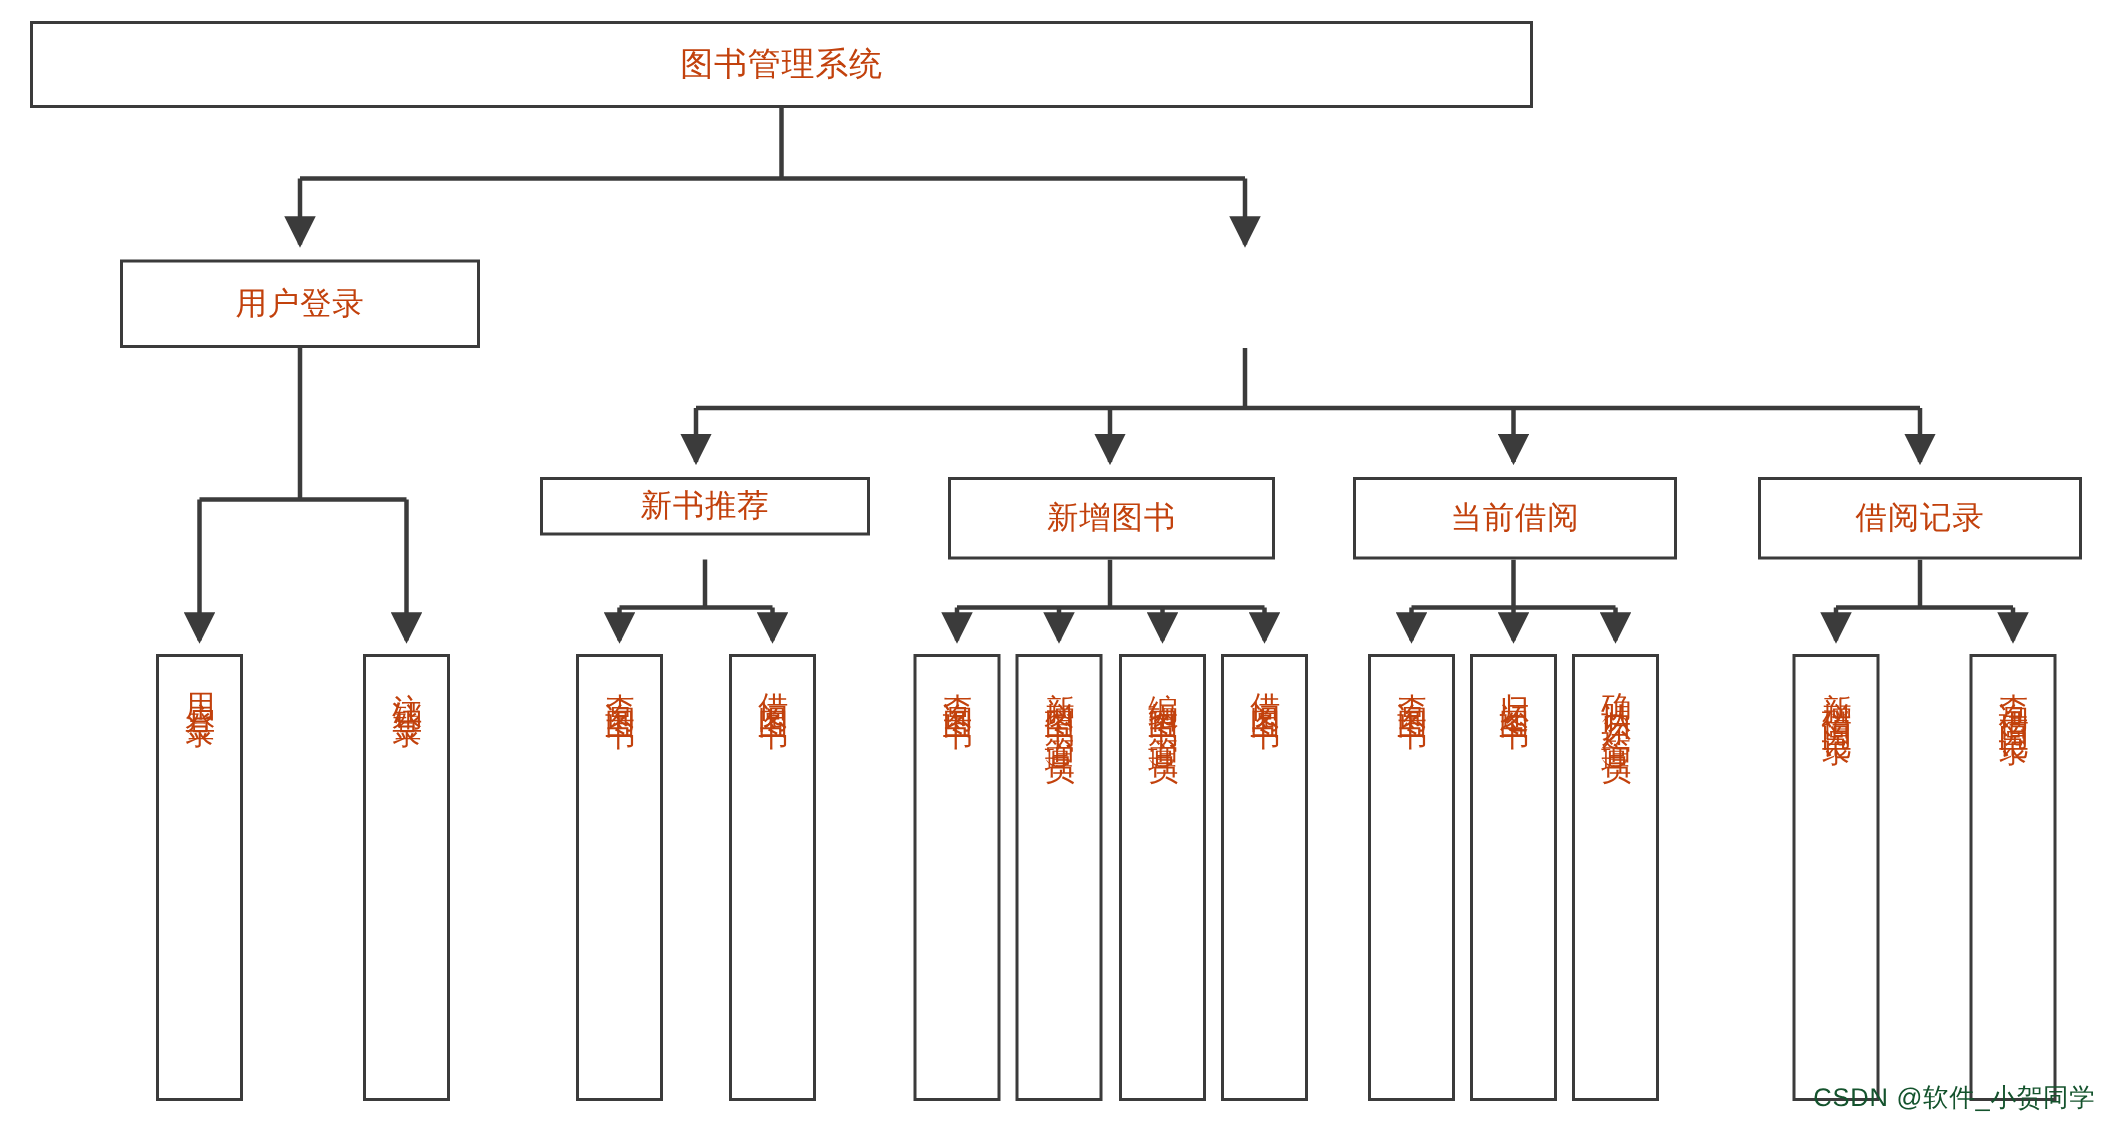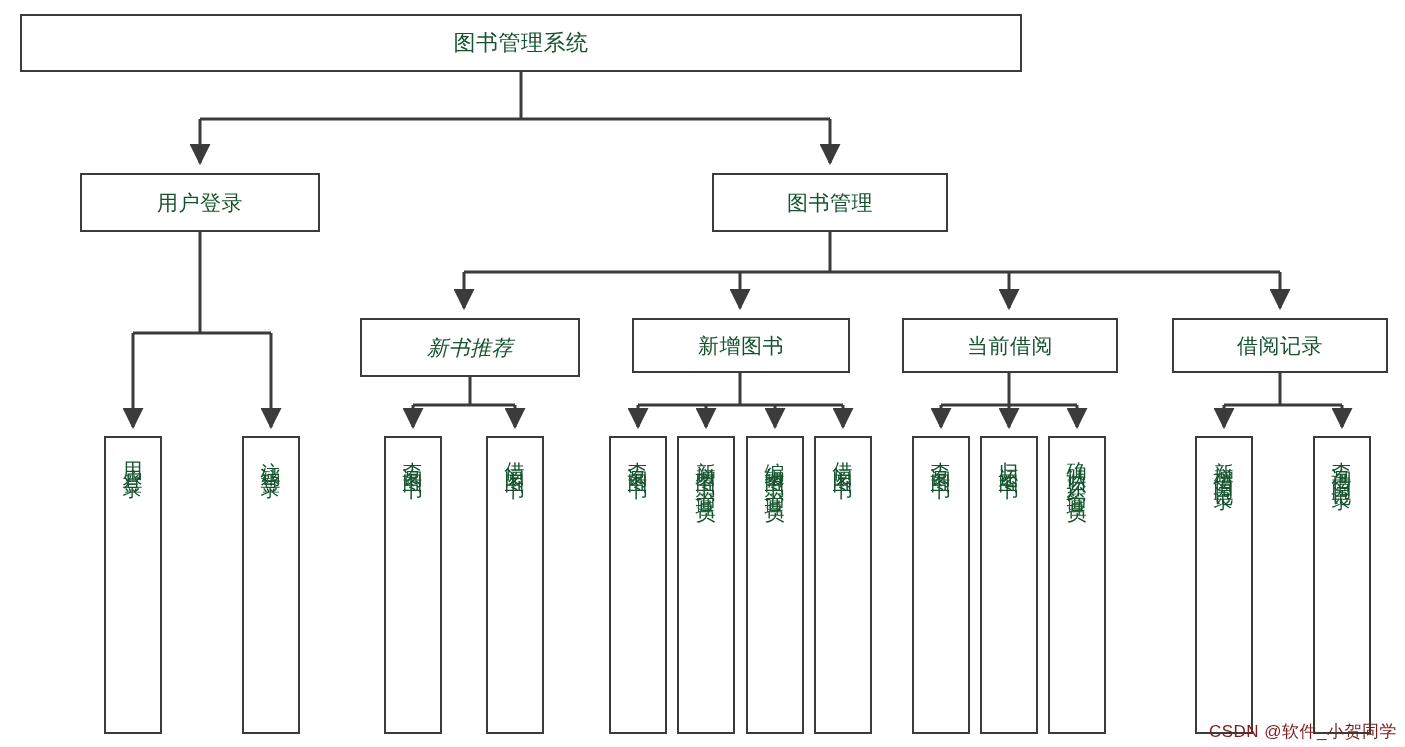--- a/index.html
+++ b/index.html
@@ -27,21 +27,21 @@
     pointer-events: none;
   }
   .node {
     position: absolute;
     box-sizing: border-box;
     background: #ffffff;
     border: 2px solid #3b3b3b;
     display: flex;
     align-items: center;
     justify-content: center;
-    color: #14532d;
+    color: #c2410c;
   }
   .node.horiz {
     font-size: 21px;
     letter-spacing: 0.5px;
     line-height: 1.1;
   }
   .node.root {
     font-size: 22px;
   }
   .node.leaf {
@@ -55,21 +55,21 @@
     letter-spacing: 6px;
     line-height: 1.0;
     white-space: nowrap;
     display: block;
   }
   .watermark {
     position: absolute;
     right: 8px;
     bottom: 4px;
     font-size: 17px;
-    color: #7f1d1d;
+    color: #14532d;
     letter-spacing: 0.5px;
     white-space: nowrap;
   }
 </style>
 </head>
 <body>
 
 <div id="canvas">
 
   <svg id="edges" viewBox="0 0 1405 747" xmlns="http://www.w3.org/2000/svg">
@@ -122,25 +122,22 @@
     </g>
   </svg>
 
   <div class="node horiz root" style="left:20px; top:14px; width:1002px; height:58px;">
     <span>图书管理系统</span>
   </div>
 
   <div class="node horiz" style="left:80px; top:173px; width:240px; height:59px;">
     <span>用户登录</span>
   </div>
-  <div class="node horiz" style="left:712px; top:173px; width:236px; height:59px;">
-    <span>图书管理</span>
-  </div>
 
-  <div class="node horiz" style="left:360px; top:318px; width:220px; height:59px;font-style:italic;">
+  <div class="node horiz" style="left:360px; top:318px; width:220px; height:39px;">
     <span>新书推荐</span>
   </div>
   <div class="node horiz" style="left:632px; top:318px; width:218px; height:55px;">
     <span>新增图书</span>
   </div>
   <div class="node horiz" style="left:1172px; top:318px; width:216px; height:55px;">
     <span>借阅记录</span>
   </div>
   <div class="node horiz" style="left:902px; top:318px; width:216px; height:55px;">
     <span>当前借阅</span>

